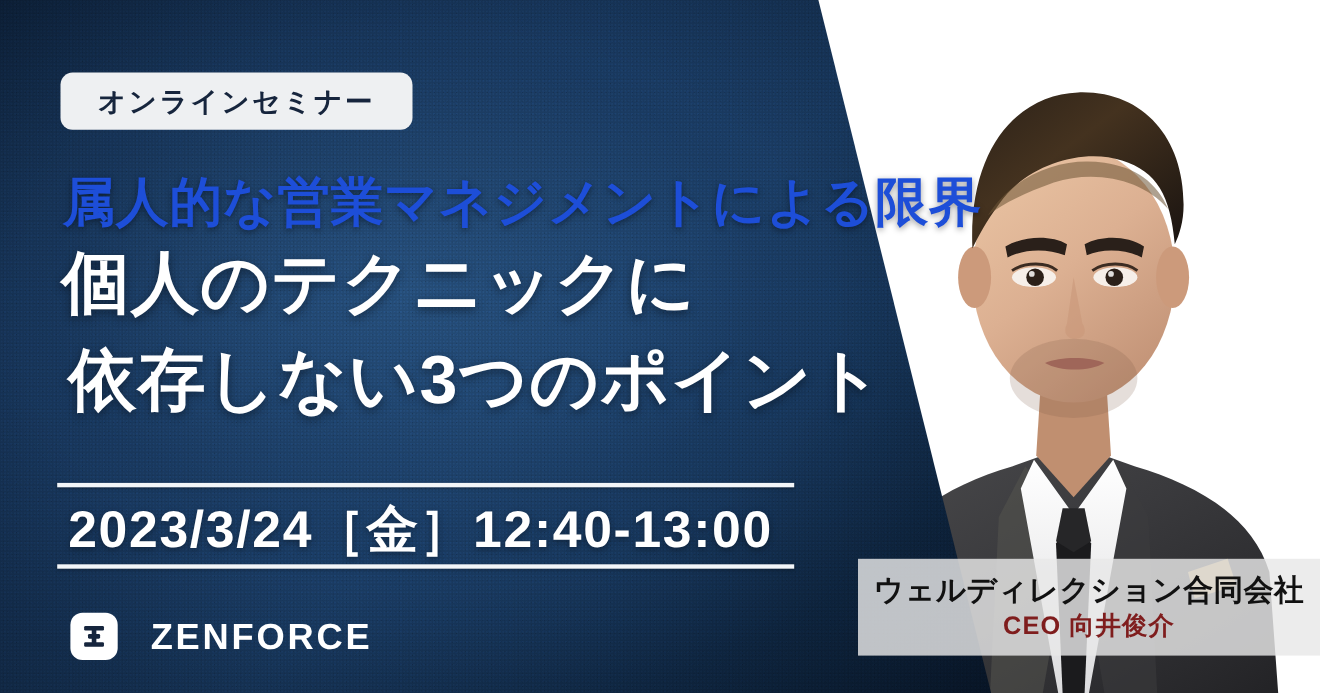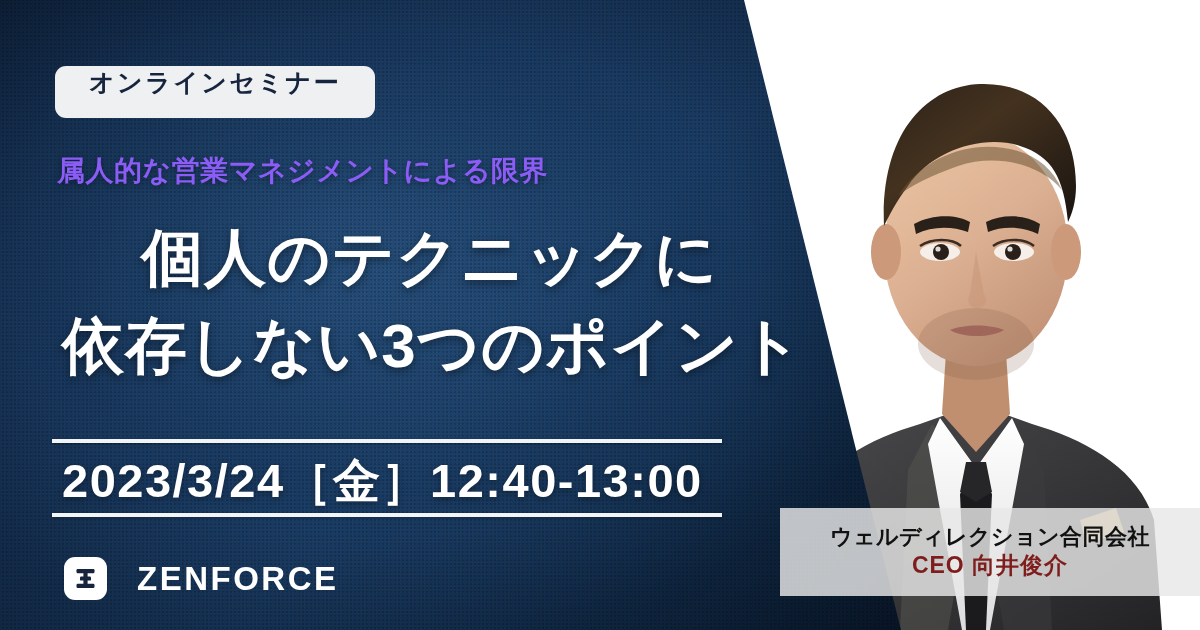--- a/index.html
+++ b/index.html
@@ -82,21 +82,21 @@
     top: 508px;
     height: 88px;
     background: rgba(232, 232, 232, 0.82);
     display: flex;
     flex-direction: column;
     align-items: center;
     justify-content: center;
     z-index: 5;
   }
   .speaker-company {
-    font-size: 22px;
+    font-size: 27px;
     font-weight: 700;
     color: #111111;
     letter-spacing: 0.5px;
     line-height: 1.25;
     white-space: nowrap;
   }
   .speaker-name {
     font-size: 23px;
     font-weight: 700;
     color: #7f1d1d;
@@ -115,61 +115,60 @@
     z-index: 4;
   }
 
   .badge {
     position: absolute;
     left: 55px;
     top: 66px;
     height: 52px;
     padding: 0 34px;
     display: flex;
-    align-items: flex-start;
+    align-items: center;
     justify-content: center;
     background: #eef0f2;
     border-radius: 11px;
     box-sizing: border-box;
   }
   .badge-text {
     font-size: 25px;
     font-weight: 700;
     color: #16253d;
     letter-spacing: 2.5px;
     white-space: nowrap;
   }
 
   .subtitle {
     position: absolute;
     left: 57px;
     top: 152px;
-    font-size: 28px;
-    font-weight: 700;
-    color: #8b5cf6;
+    font-size: 48px;
+    font-weight: 700;
+    color: #1d4ed8;
     letter-spacing: 0.5px;
     white-space: nowrap;
     text-shadow: 0 2px 6px rgba(0,0,0,0.40);
     font-family: Liberation Serif, serif;
   }
 
   .title {
     position: absolute;
     left: 56px;
     top: 214px;
     color: #ffffff;
     text-shadow: 0 3px 9px rgba(0,0,0,0.42);
   }
   .title-line {
     font-size: 62px;
     font-weight: 700;
     letter-spacing: 1px;
     line-height: 1.42;
     white-space: nowrap;
-    text-align: center;
   }
   .title-line-2 {
     padding-left: 6px;
   }
 
   .rule {
     position: absolute;
     left: 52px;
     width: 670px;
     height: 4px;

